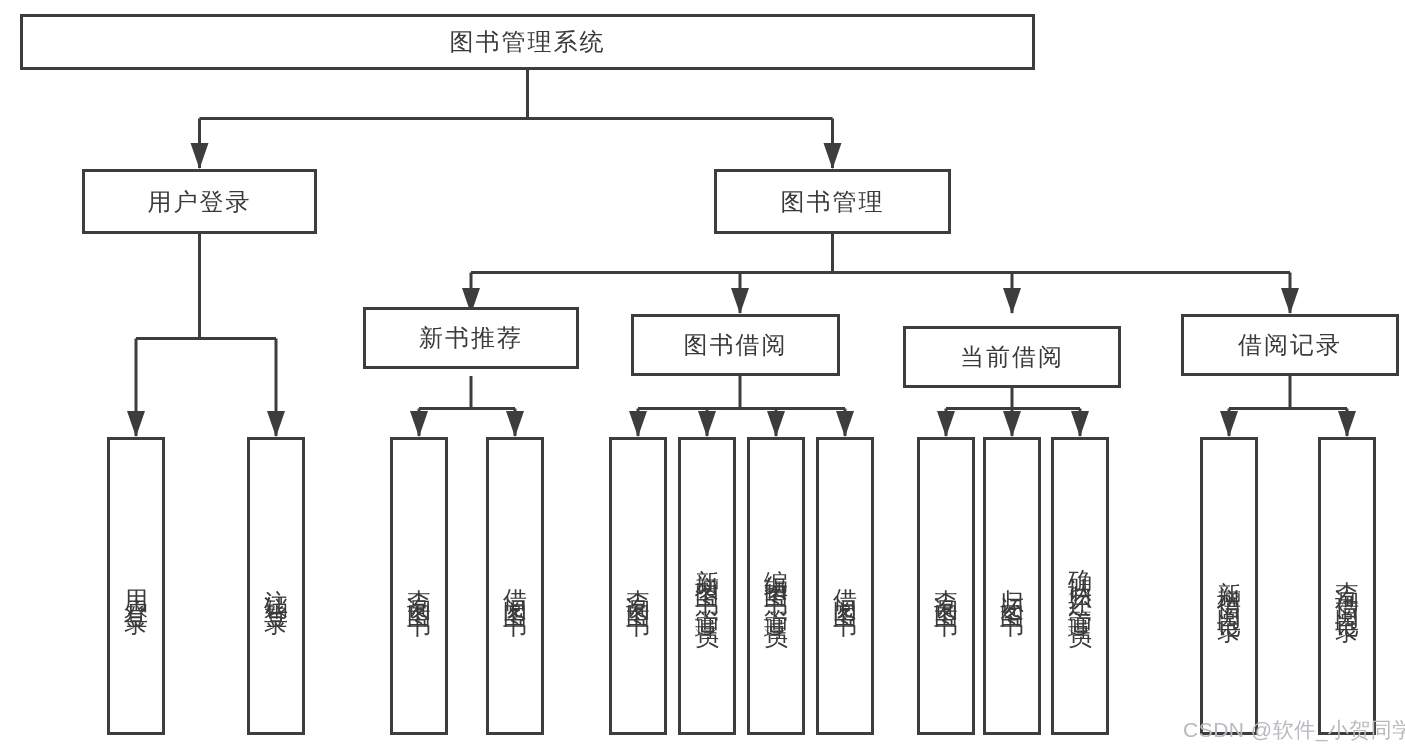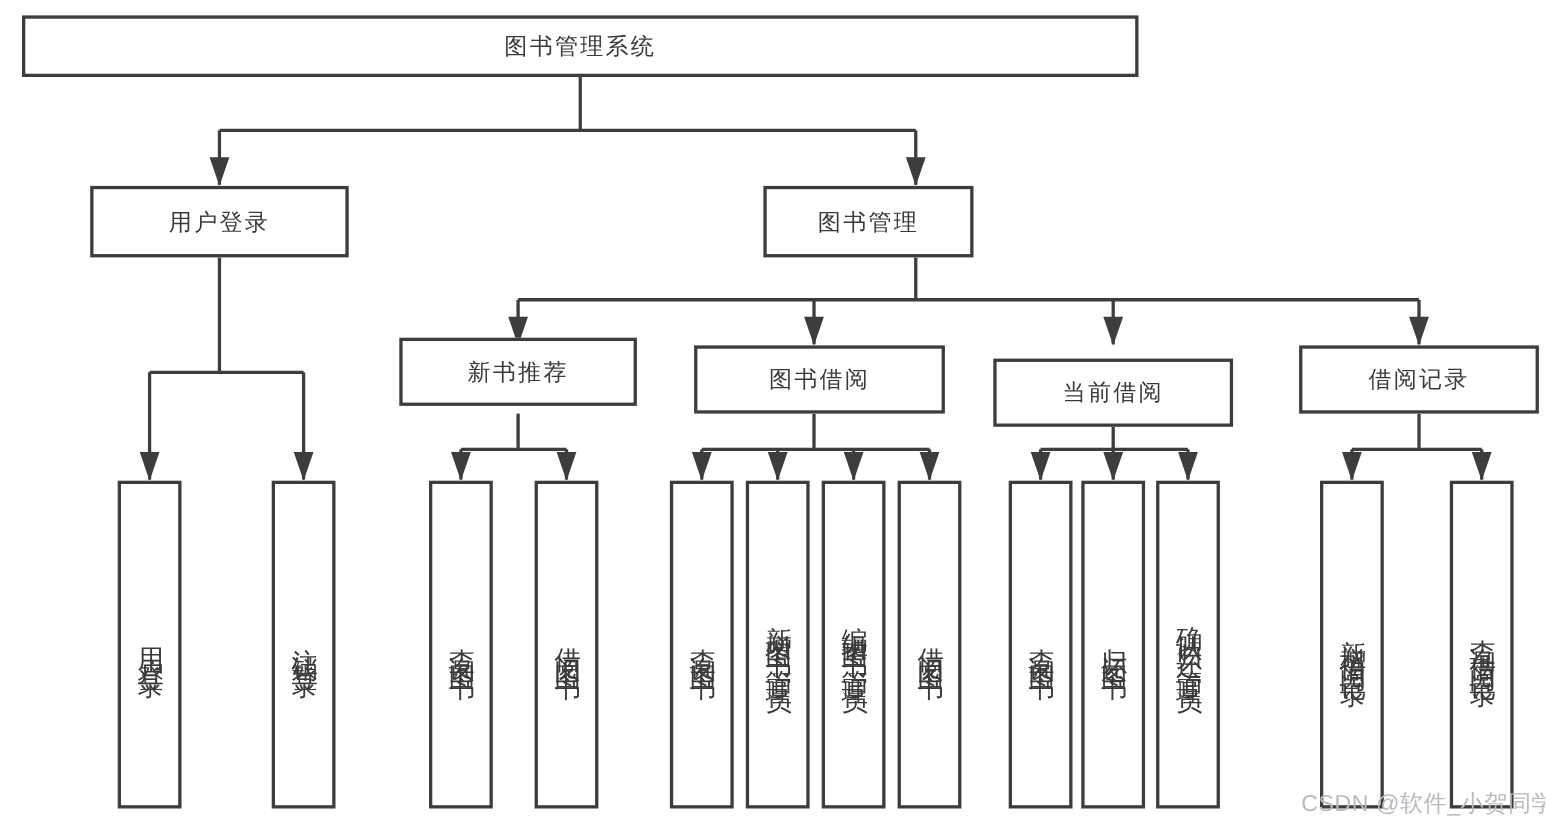--- a/index.html
+++ b/index.html
@@ -21,34 +21,34 @@
   .connectors polygon{fill:var(--line);stroke:none;}
   .node{
     position:absolute;
     box-sizing:border-box;
     border:3px solid var(--line);
     background:var(--background);
     color:var(--text);
     display:flex;align-items:center;justify-content:center;
     z-index:2;
   }
-  .hbox{font-size:21px;letter-spacing:2px;white-space:nowrap;}
+  .hbox{font-size:24px;letter-spacing:2px;white-space:nowrap;}
   .vbox{
     width:58px;height:298px;top:437px;
     writing-mode:vertical-rl;
     text-orientation:mixed;
     font-size:24px;letter-spacing:8px;line-height:1;
     white-space:nowrap;
   }
   
   .n-root{left:20px;top:14px;width:1015px;height:56px;}
   .n-l2-0{left:82px;top:169px;width:235px;height:65px;}
-  .n-l2-1{left:694px;top:169px;width:191px;height:65px;}
+  .n-l2-1{left:714px;top:169px;width:237px;height:65px;}
   .n-l3-0{left:363px;top:307px;width:216px;height:62px;}
-  .n-l3-1{left:631px;top:314px;width:228px;height:62px;}
+  .n-l3-1{left:631px;top:314px;width:209px;height:62px;}
   .n-l3-2{left:903px;top:326px;width:218px;height:62px;}
   .n-l3-3{left:1181px;top:314px;width:218px;height:62px;}
   
   .n-l4-0{left:107px;}  .n-l4-1{left:247px;}
   .n-l4-2{left:390px;}  .n-l4-3{left:486px;}
   .n-l4-4{left:609px;}  .n-l4-5{left:678px;}
   .n-l4-6{left:747px;}  .n-l4-7{left:816px;}
   .n-l4-8{left:917px;}  .n-l4-9{left:983px;}
   .n-l4-10{left:1051px;}
   .n-l4-11{left:1200px;} .n-l4-12{left:1318px;}

